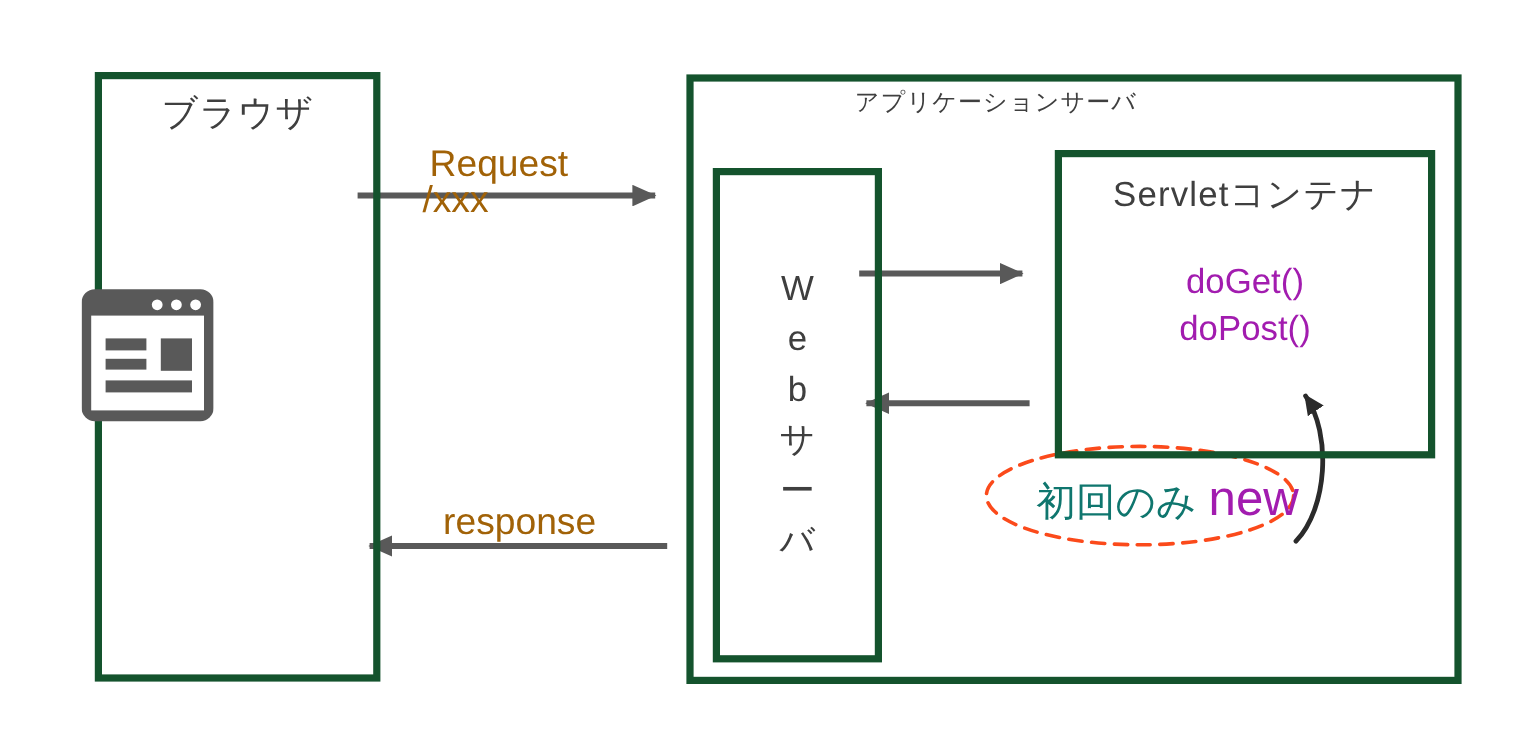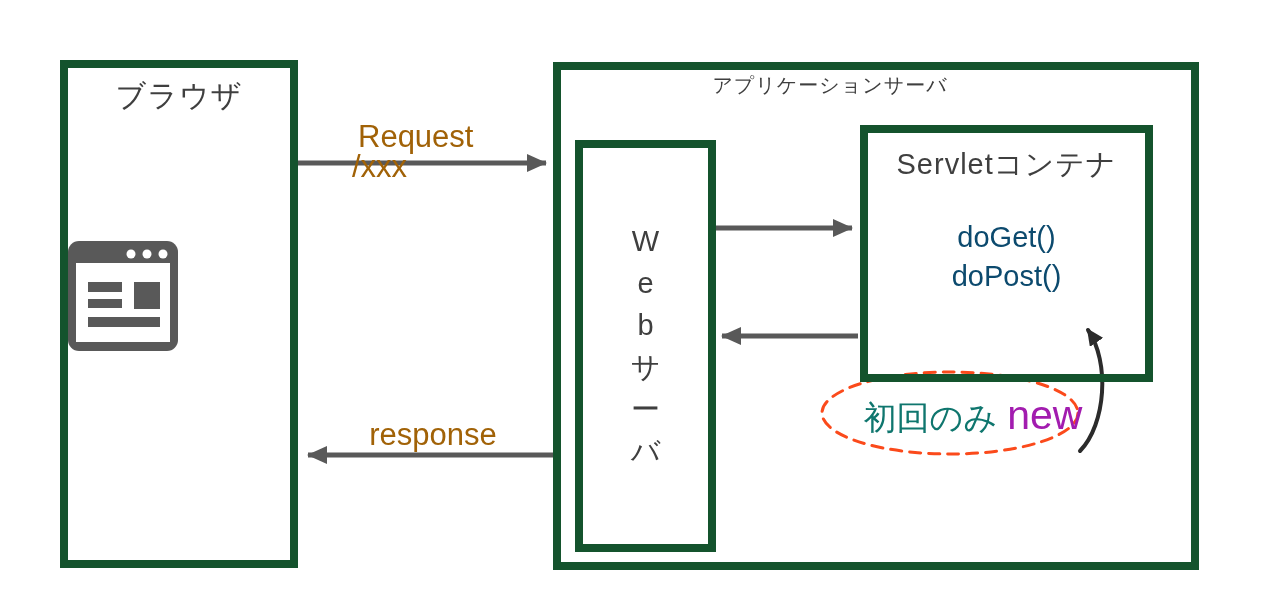--- a/index.html
+++ b/index.html
@@ -6,23 +6,24 @@
   .canvas{
     position:relative;
     width:1271px;height:613px;
     background:#ffffff;
     font-family:"Liberation Sans","DejaVu Sans",sans-serif;
     color:#3f3f3f;
     overflow:hidden;
   }
   .box{
     position:absolute;
-    border:8px solid #14532d;
+    border:6px solid #14532d;
     background:transparent;
     box-sizing:border-box;
+    margin-left:19px;
   }
   .box-title{
     text-align:center;
     font-size:30px;
     color:#3f3f3f;
     letter-spacing:1px;
   }
   .browser-box{left:60px;top:60px;width:238px;height:508px;}
   .browser-box .box-title{margin-top:8px;}
   .app-server-box{left:553px;top:62px;width:646px;height:508px;}
@@ -32,25 +33,25 @@
   }
   .web-server-box{left:575px;top:140px;width:141px;height:412px;}
   .vertical-label{
     position:absolute;inset:0;
     display:flex;flex-direction:column;
     align-items:center;justify-content:center;
     gap:13px;
     font-size:29px;color:#3f3f3f;
   }
   .vertical-label span{line-height:1;display:block;}
-  .servlet-box{left:860px;top:125px;width:293px;height:257px;}
+  .servlet-box{left:860px;top:125px;width:317px;height:257px;}
   .servlet-box .box-title{margin-top:12px;font-size:29px;}
   .servlet-methods{
     position:absolute;top:85px;left:0;width:100%;
-    text-align:center;font-size:29px;line-height:39px;color:#0c4a6e;
+    text-align:center;font-size:29px;line-height:39px;color:#a21caf;
   }
   .class-file-box{
     left:913px;top:450px;width:229px;height:83px;
     display:flex;align-items:center;justify-content:center;
     font-size:29px;color:#3f3f3f;
   }
   .overlay{position:absolute;left:0;top:0;width:1271px;height:613px;pointer-events:none;}
   .flow-label{position:absolute;font-size:31px;color:#a16207;white-space:nowrap;}
   .request-label{left:358px;top:119px;}
   .xxx-label{left:352px;top:149px;}

